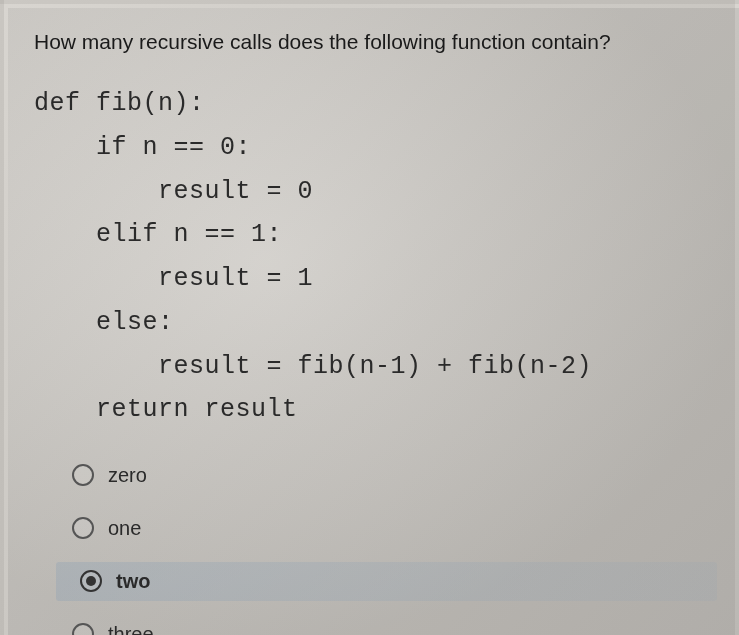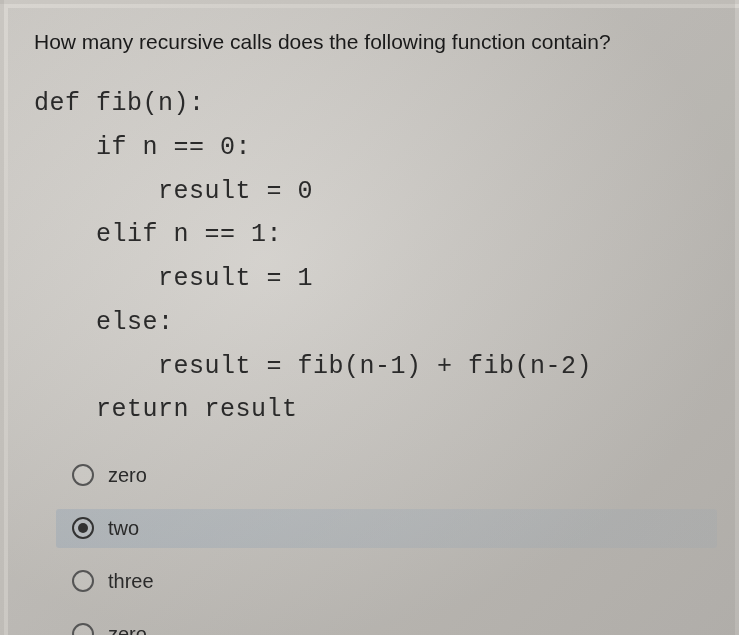--- a/index.html
+++ b/index.html
@@ -53,22 +53,23 @@
     }
     .option {
       display: flex;
       margin-bottom: 14px;
       cursor: pointer;
       padding: 4px 0;
     }
     .option.selected {
       background: linear-gradient(90deg, rgba(140,160,180,0.35) 0%, rgba(140,160,180,0.15) 100%);
       margin-left: -8px;
-      padding-left: 12px;
+      padding-left: 20px;
       border-radius: 3px;
+      font-weight: bold;
     }
     .radio {
       width: 22px;
       height: 22px;
       border: 2px solid #555;
       border-radius: 50%;
       margin-right: 10px;
       display: flex;
       align-items: center;
       justify-content: center;
@@ -102,20 +103,24 @@
         result = 1
     else:
         result = fib(n-1) + fib(n-2)
     return result</div>
 
 <div class="options">
   <div class="option">
     <span class="radio"></span>
     <span class="option-label">zero</span>
   </div>
+  <div class="option">
+    <span class="radio"></span>
+    <span class="option-label">one</span>
+  </div>
   <div class="option selected">
     <span class="radio checked"></span>
     <span class="option-label">two</span>
   </div>
   <div class="option">
     <span class="radio"></span>
     <span class="option-label">three</span>
   </div>
   <div class="option">
     <span class="radio"></span>

